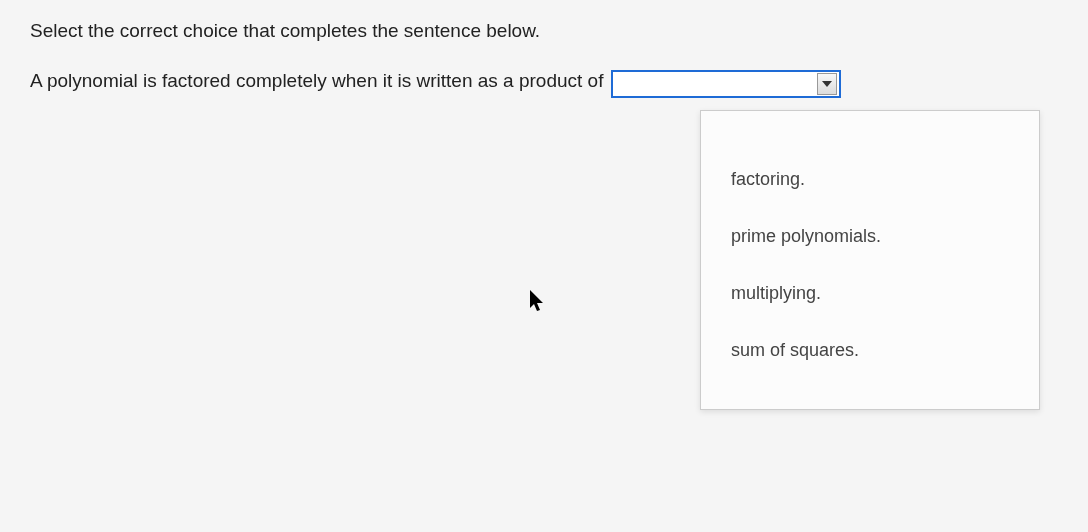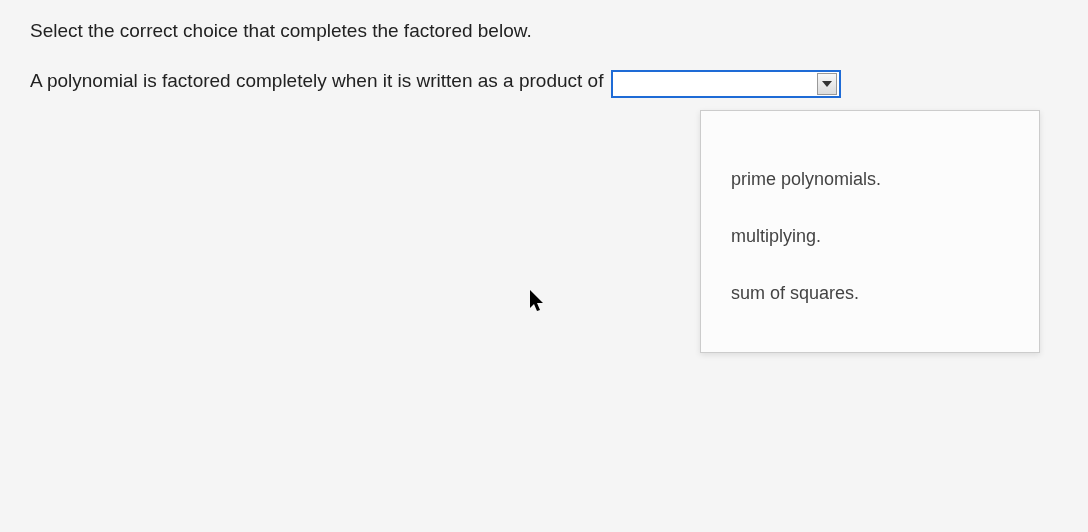--- a/index.html
+++ b/index.html
@@ -66,37 +66,38 @@
     .cursor-pointer {
       position: absolute;
       top: 290px;
       left: 530px;
       pointer-events: none;
     }
   </style>
 </head>
 <body>
 
-<div class="instruction">Select the correct choice that completes the factored below.</div>
+<div class="instruction">Select the correct choice that completes the sentence below.</div>
 
 <div class="sentence-row">
   <span class="sentence">A polynomial is factored completely when it is written as a product of</span>
   <div class="dropdown">
     <span></span>
     <div class="dropdown-button">
       <span>
         <svg width="10" height="6" viewBox="0 0 10 6">
             <polygon points="0,0 10,0 5,6" fill="#333"></polygon>
           </svg>
       </span>
     </div>
   </div>
 </div>
 
 <div class="options-panel">
+  <div class="option-item">factoring.</div>
   <div class="option-item">prime polynomials.</div>
   <div class="option-item">multiplying.</div>
   <div class="option-item">sum of squares.</div>
 </div>
 
 <div class="cursor-pointer">
   <svg width="18" height="24" viewBox="0 0 18 24">
     <polygon points="0,0 0,18 4,14 7,21 10,20 7,13 13,13" fill="#000"></polygon>
   </svg>
 </div>

